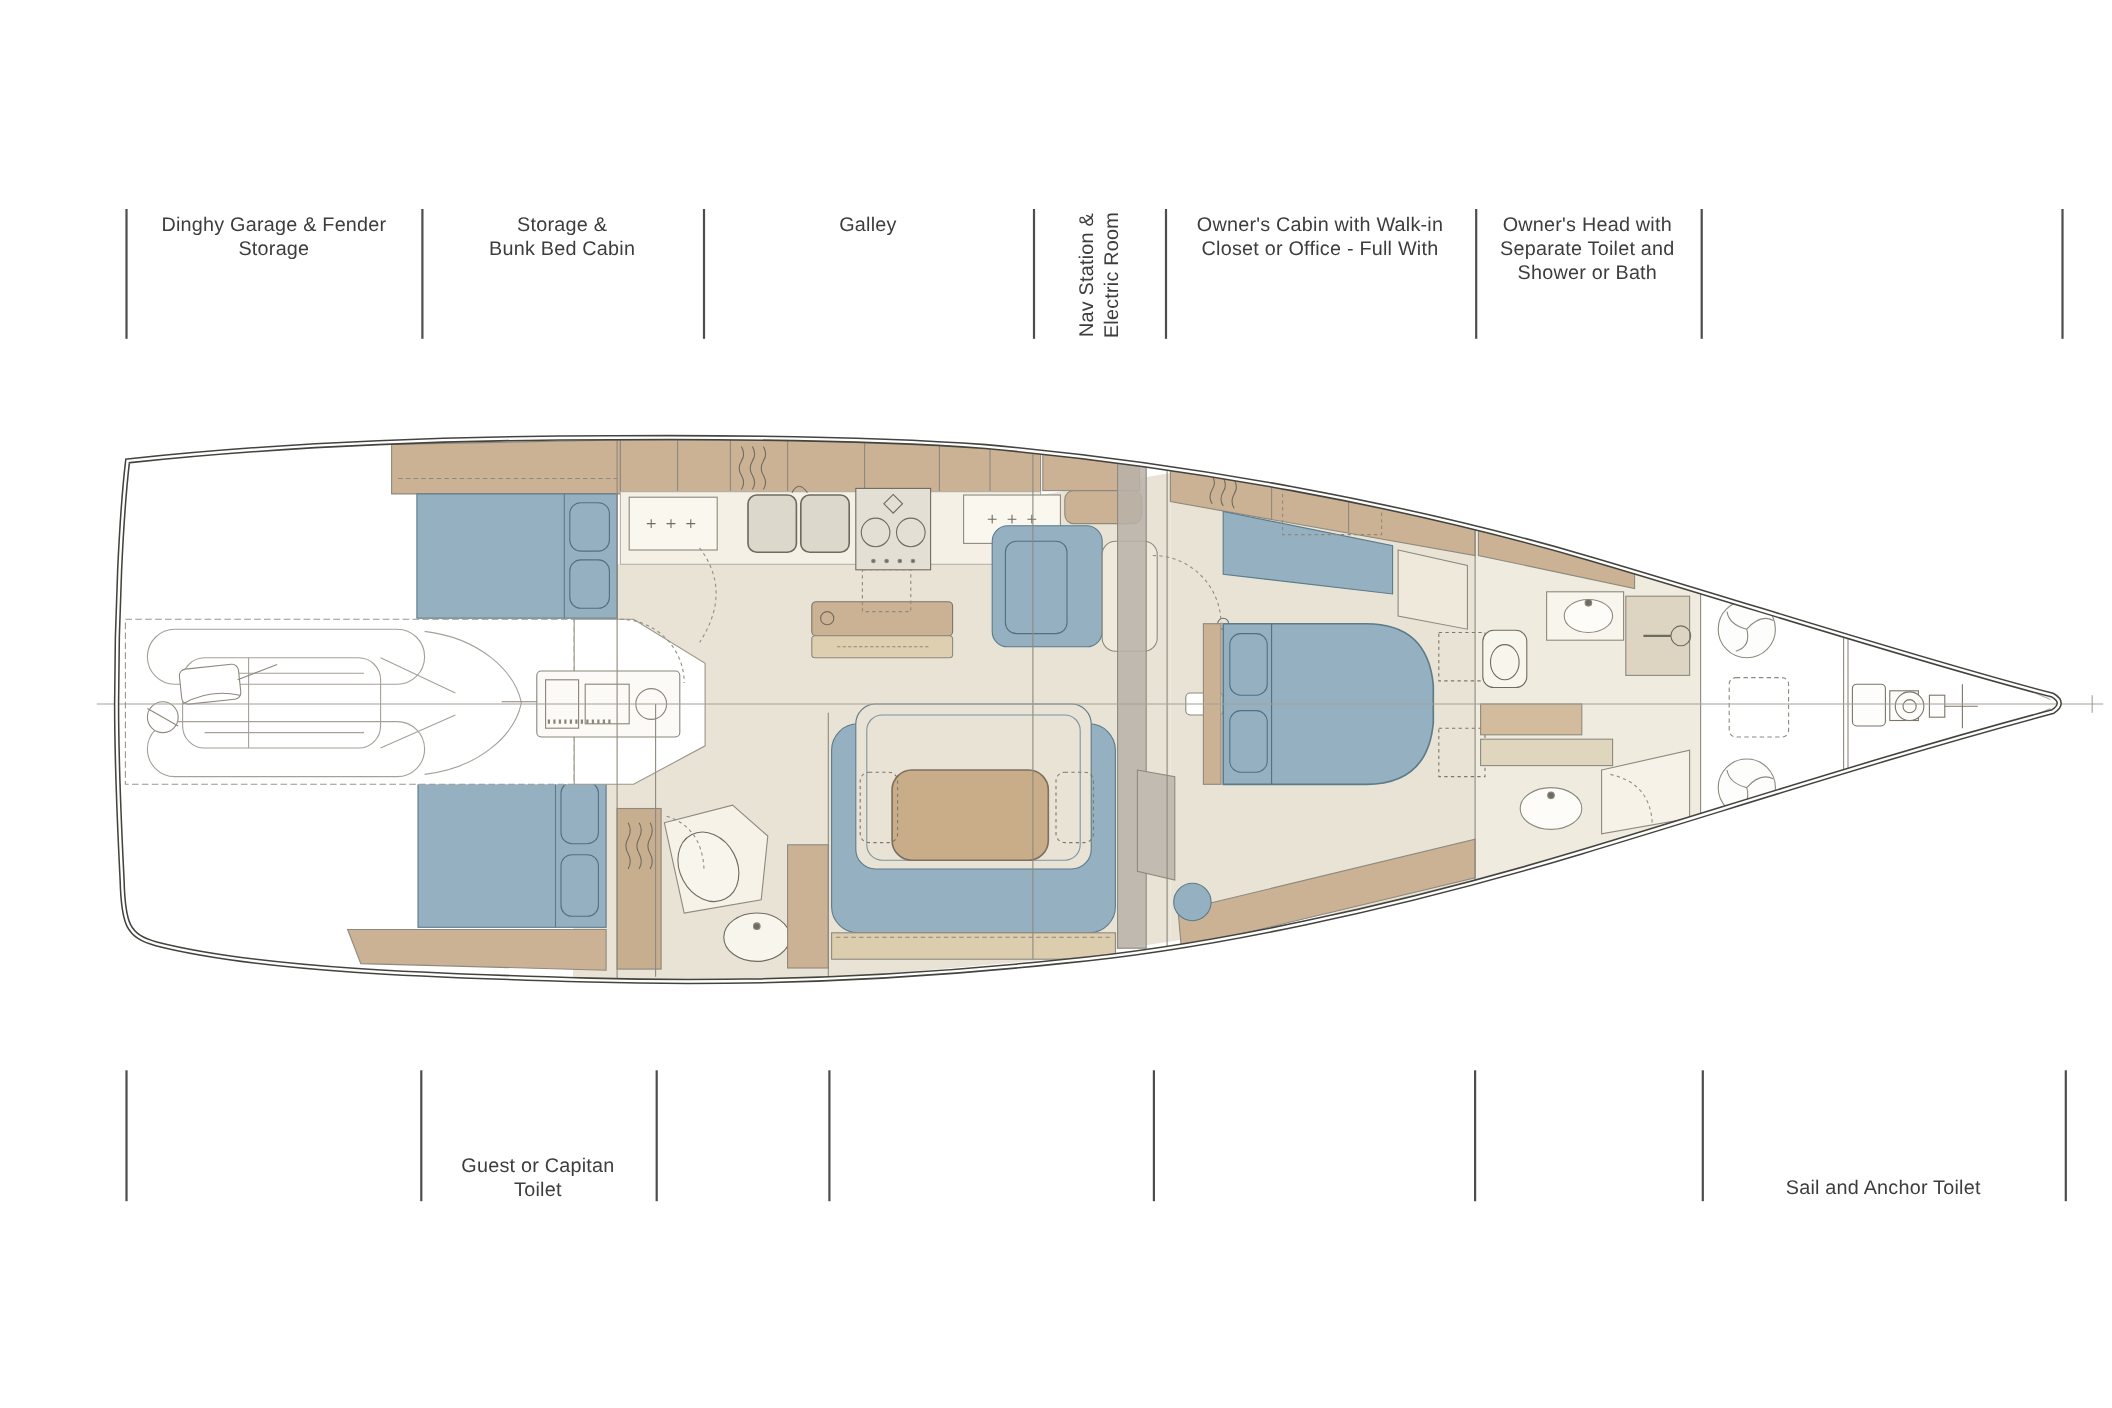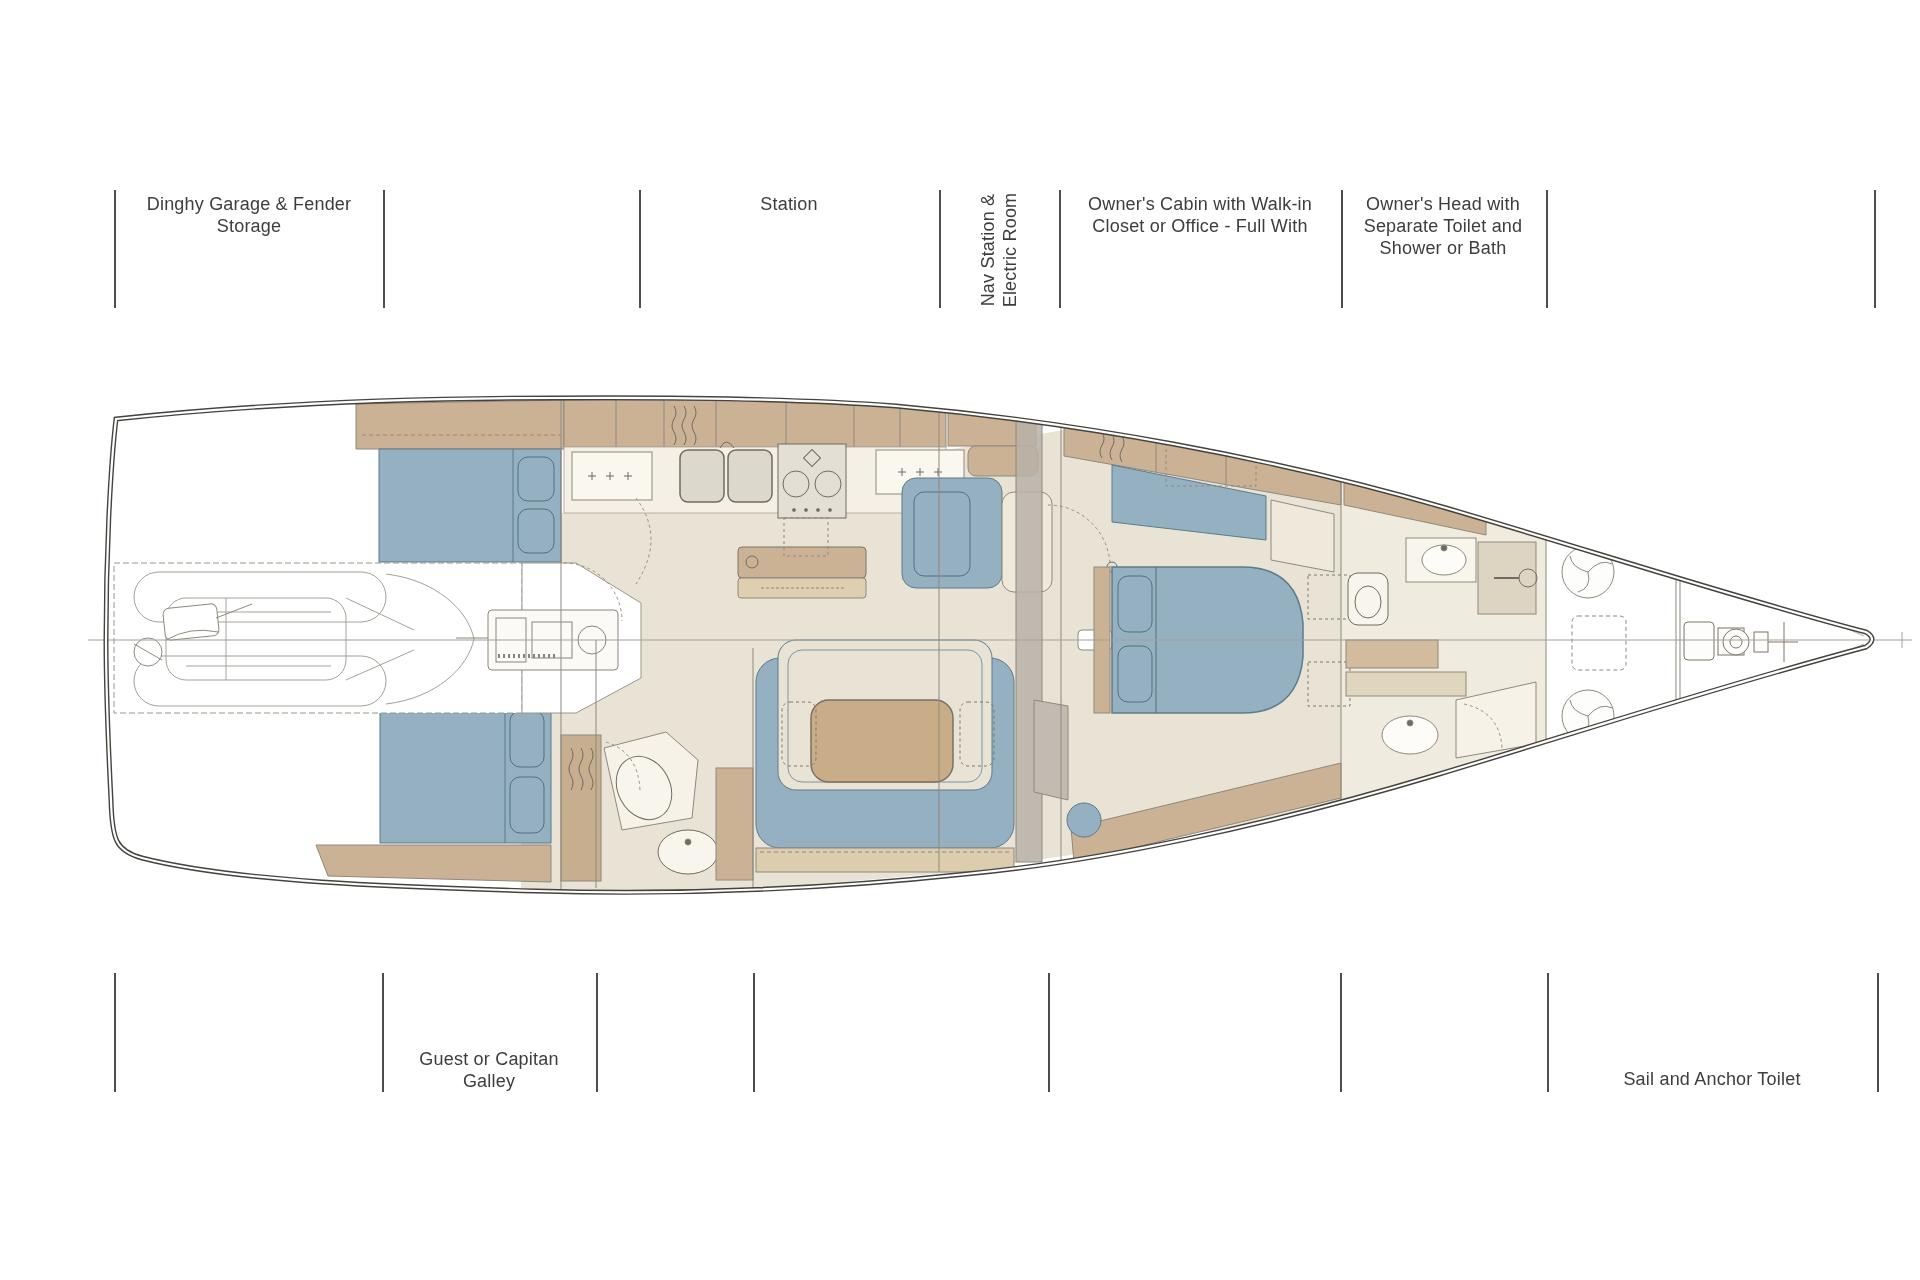--- a/index.html
+++ b/index.html
@@ -255,26 +255,28 @@
   <div class="vdiv bot" style="left:366px"></div>
   <div class="vdiv bot" style="left:580px"></div>
   <div class="vdiv bot" style="left:737px"></div>
   <div class="vdiv bot" style="left:1032px"></div>
   <div class="vdiv bot" style="left:1324px"></div>
   <div class="vdiv bot" style="left:1531px"></div>
   <div class="vdiv bot" style="left:1861px"></div>
 
   <div class="lbl" style="left:103px;top:193px;width:260px">Dinghy Garage &amp; Fender
 Storage</div>
-  <div class="lbl" style="left:643px;top:193px;width:260px">Station</div>
+  <div class="lbl" style="left:365px;top:193px;width:260px">Storage &amp;
+Bunk Bed Cabin</div>
+  <div class="lbl" style="left:643px;top:193px;width:260px">Galley</div>
   <div class="lbl vert" style="left:903px;top:228px;width:160px">Nav Station &amp;
 Electric Room</div>
   <div class="lbl" style="left:1039px;top:193px;width:290px">Owner's Cabin with Walk-in
 Closet or Office - Full With</div>
   <div class="lbl" style="left:1297px;top:193px;width:260px">Owner's Head with
 Separate Toilet and
 Shower or Bath</div>
 
   <div class="lbl" style="left:343px;top:1048px;width:260px">Guest or Capitan
-Galley</div>
+Toilet</div>
   <div class="lbl" style="left:1536px;top:1068px;width:320px">Sail and Anchor Toilet</div>
 
 </div>
 
 </body></html>

